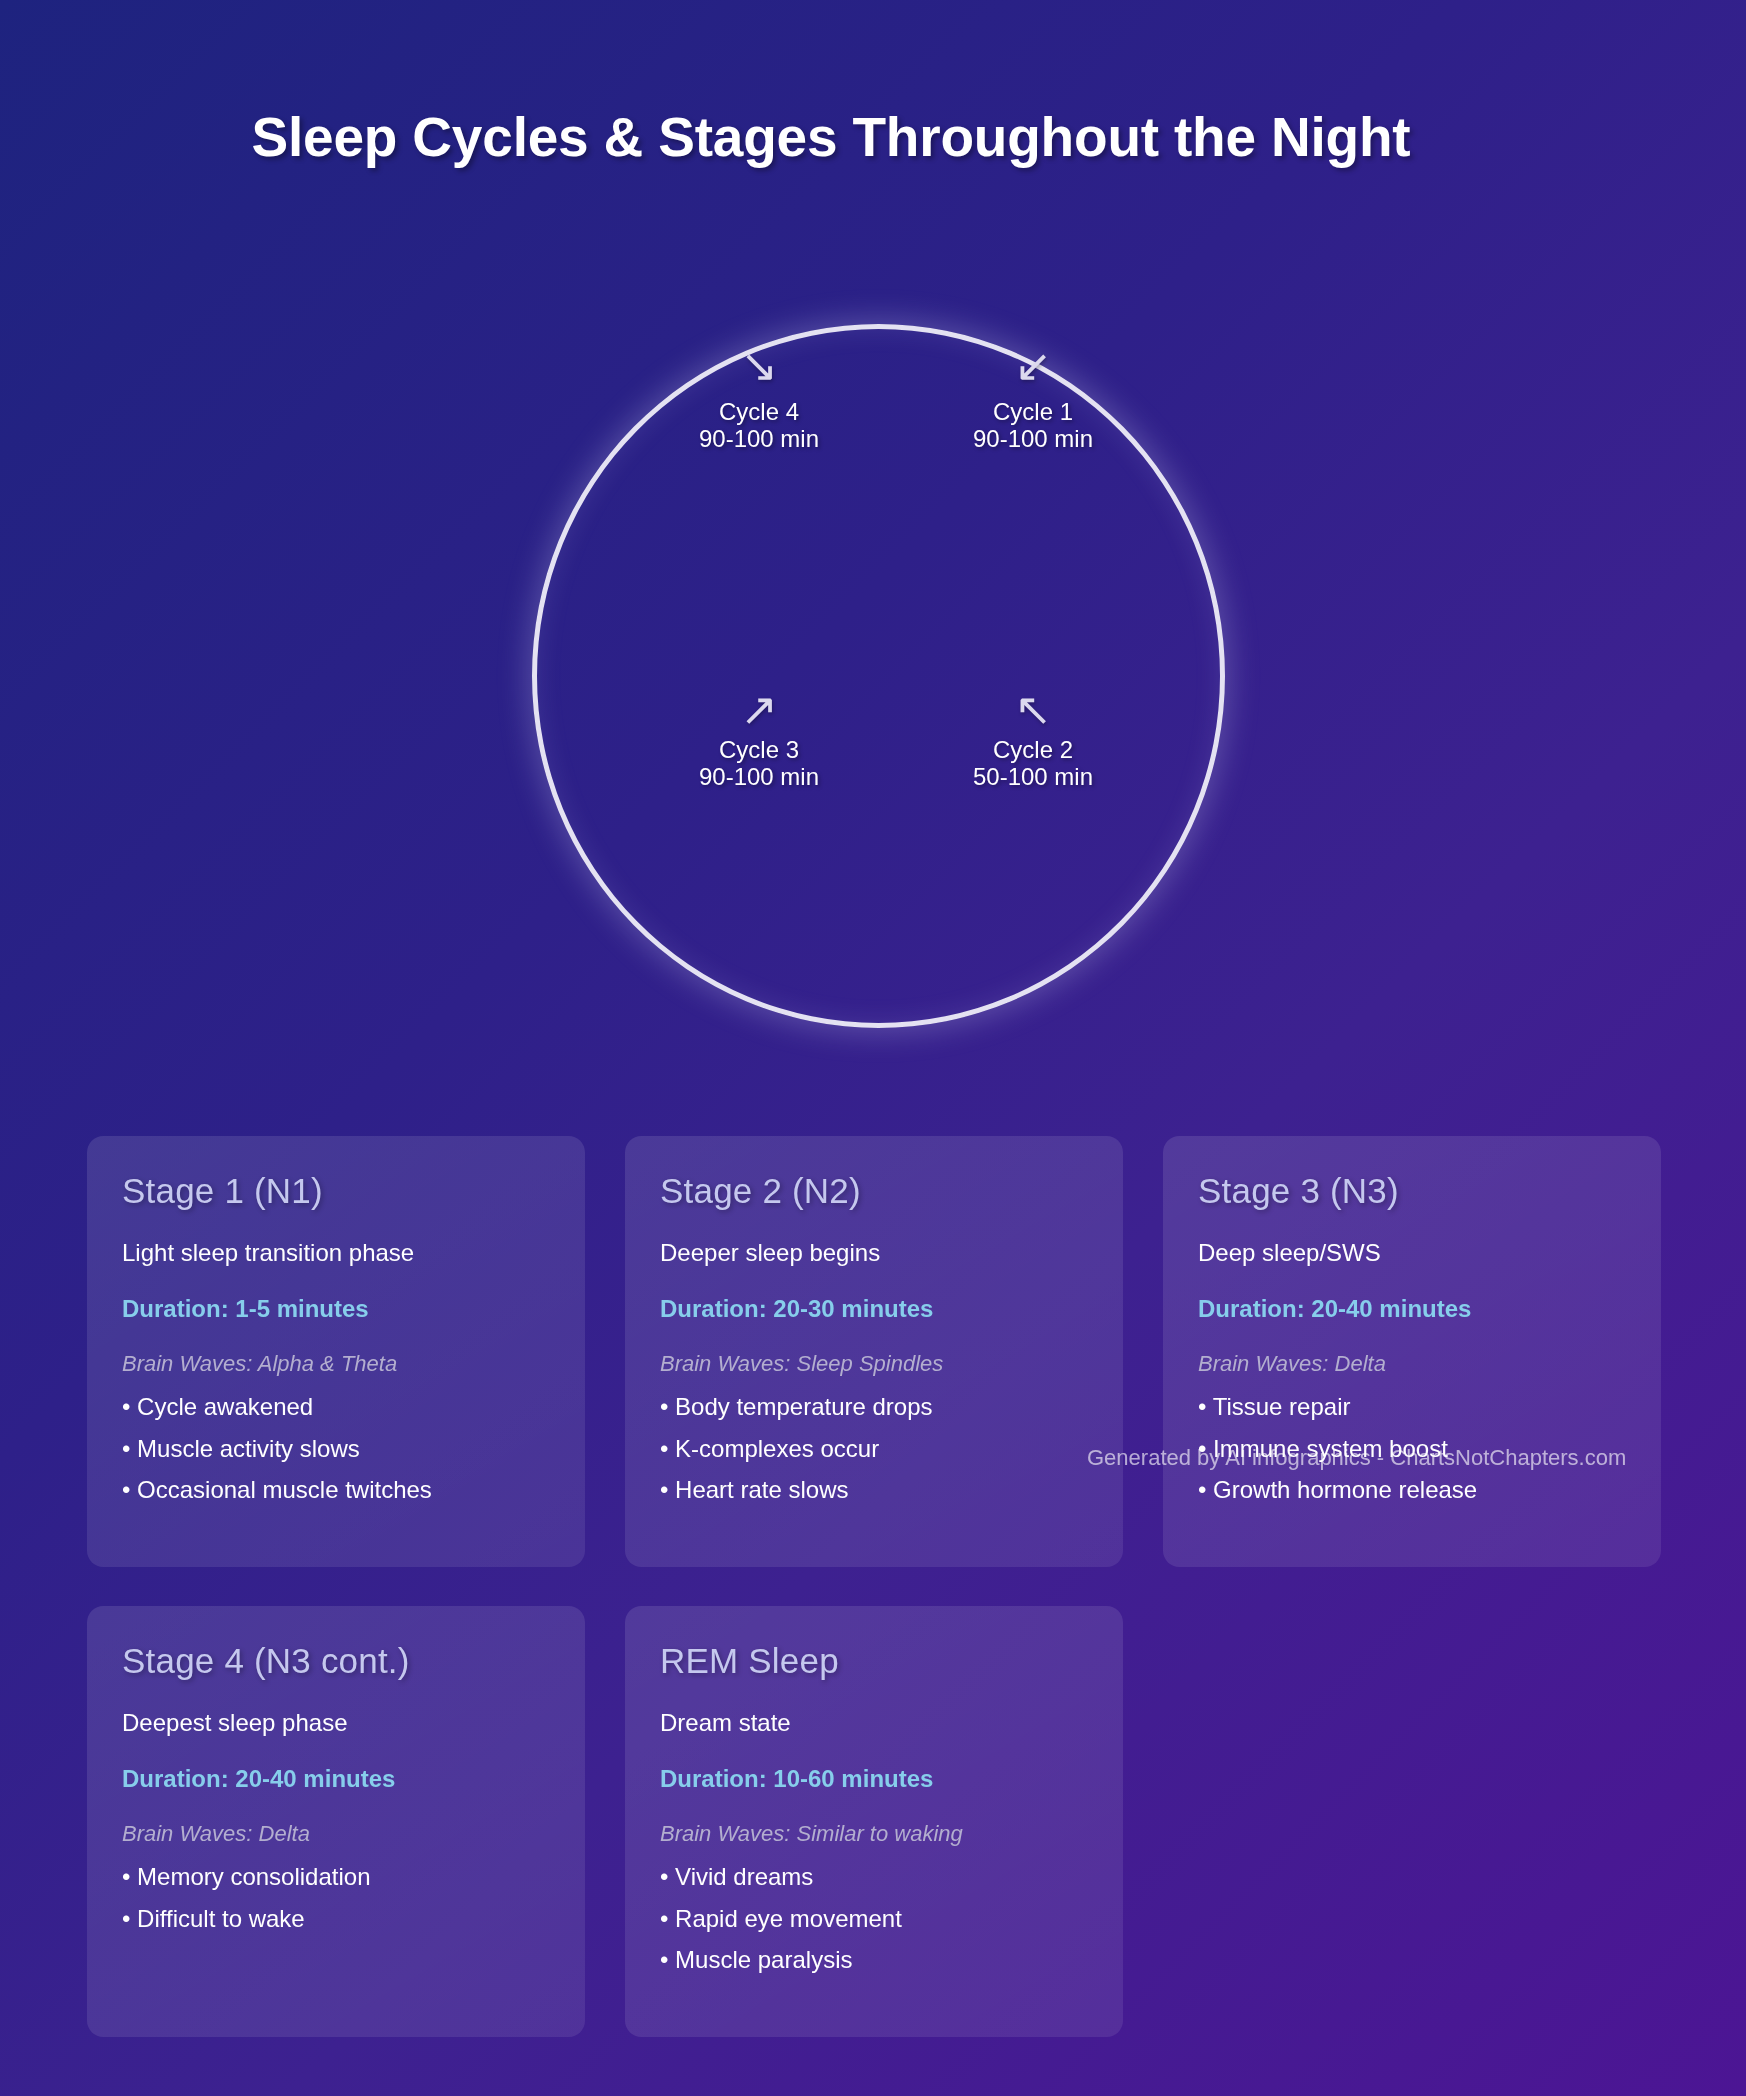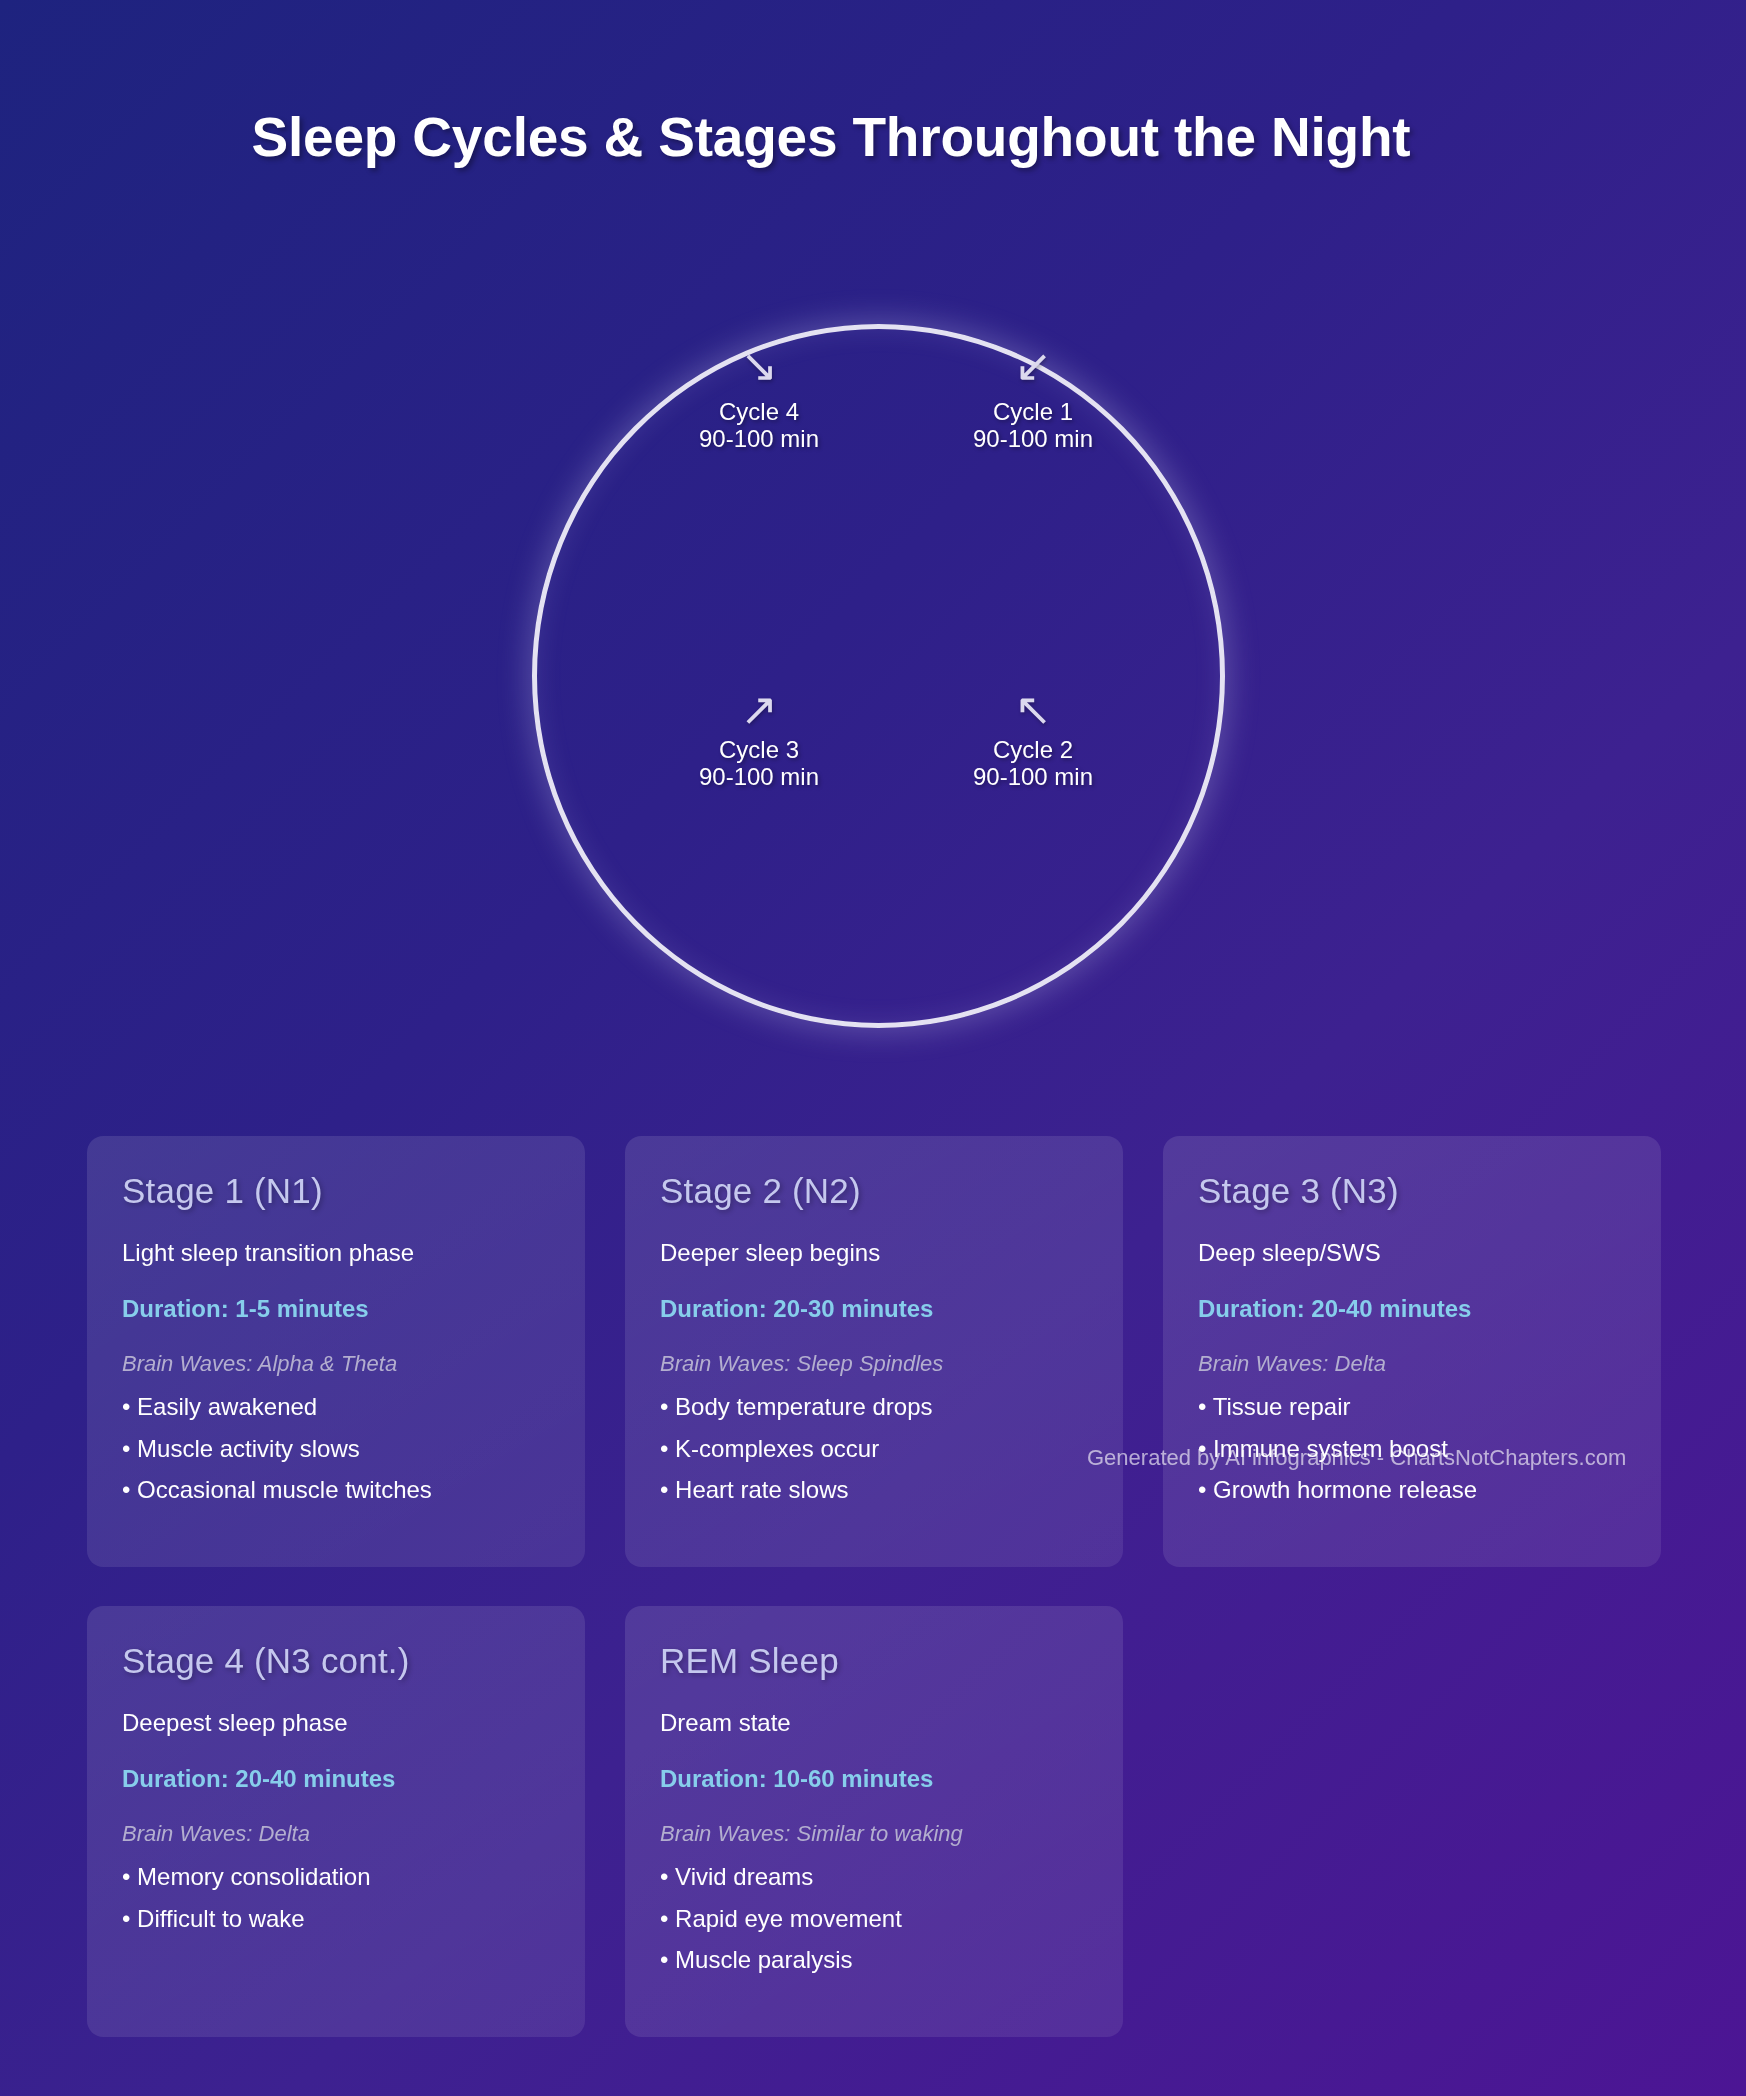--- a/index.html
+++ b/index.html
@@ -162,21 +162,21 @@
 
   <div class="cycle-node node-1 reverse">
     <div class="cycle-label">Cycle 1
 90-100 min</div>
     <div class="cycle-arrow">↙</div>
   </div>
 
   <div class="cycle-node node-2">
     <div class="cycle-arrow">↖</div>
     <div class="cycle-label">Cycle 2
-90-100 min</div>
+50-100 min</div>
   </div>
 
   <div class="cycle-node node-3">
     <div class="cycle-arrow">↗</div>
     <div class="cycle-label">Cycle 3
 90-100 min</div>
   </div>
 
   <div class="cycle-node node-4 reverse">
     <div class="cycle-label">Cycle 4
@@ -186,21 +186,21 @@
 </div>
 
 <div class="cards">
 
   <div class="stage-card">
     <div class="stage-title">Stage 1 (N1)</div>
     <div class="stage-desc">Light sleep transition phase</div>
     <div class="stage-duration">Duration: 1-5 minutes</div>
     <div class="stage-waves">Brain Waves: Alpha &amp; Theta</div>
     <ul class="stage-points">
-      <li class="stage-point">• Easily awakened</li>
+      <li class="stage-point">• Cycle awakened</li>
       <li class="stage-point">• Muscle activity slows</li>
       <li class="stage-point">• Occasional muscle twitches</li>
     </ul>
   </div>
 
   <div class="stage-card">
     <div class="stage-title">Stage 2 (N2)</div>
     <div class="stage-desc">Deeper sleep begins</div>
     <div class="stage-duration">Duration: 20-30 minutes</div>
     <div class="stage-waves">Brain Waves: Sleep Spindles</div>

